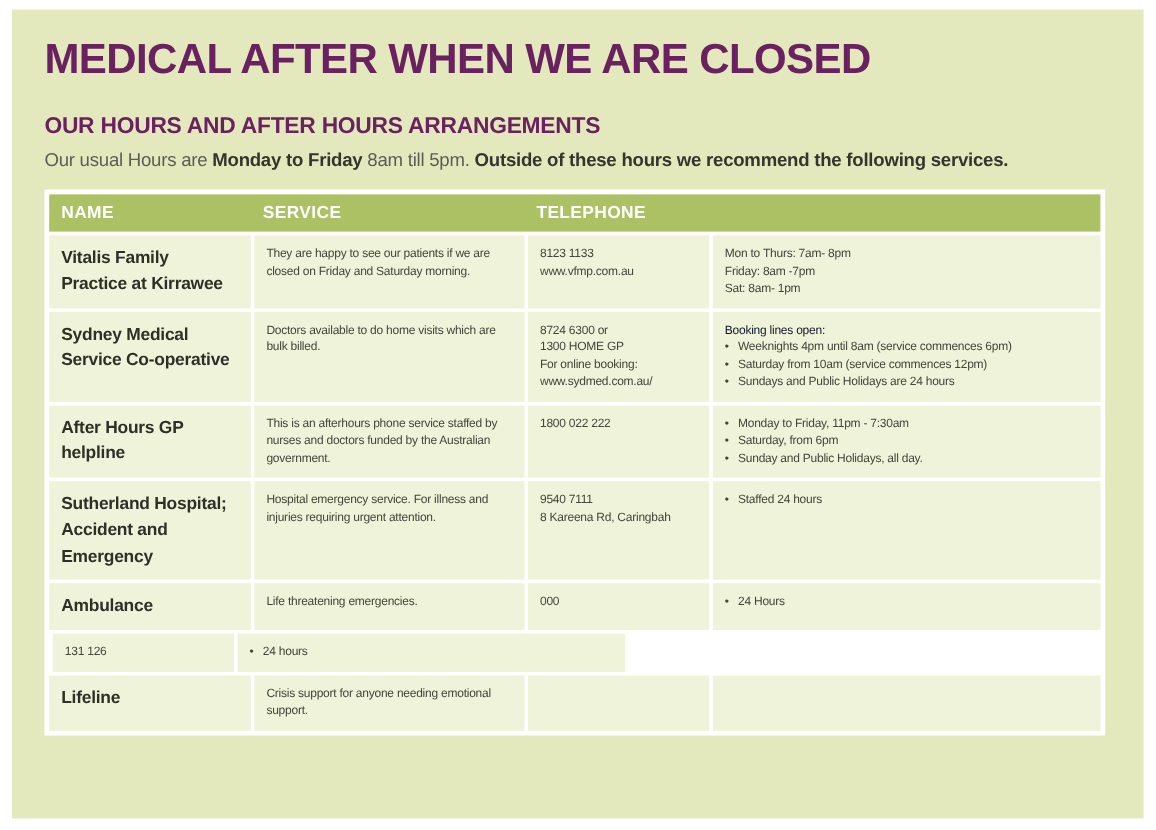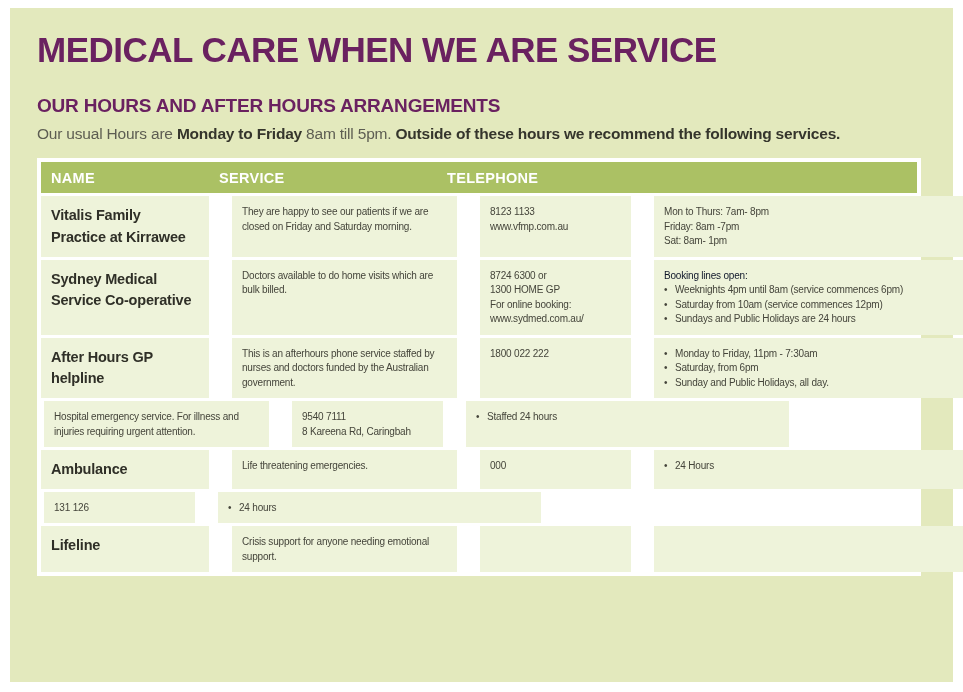--- a/index.html
+++ b/index.html
@@ -37,21 +37,21 @@
   
   .services-table{
     margin-top:15px;
     background:#ffffff;
     padding:4px;
     width:884px;
     box-sizing:border-box;
   }
   .trow{display:flex;}
   .thead{background:var(--band,#abc164);}
-  .tbody .trow{margin-top:3px;gap:20px;}
+  .tbody .trow{margin-top:3px;}
   .cell{box-sizing:border-box;flex:0 0 auto;}
   .c0{width:168px;}
   .c1{width:225px;margin-left:3px;}
   .c2{width:151px;margin-left:3px;}
   .c3{width:323px;margin-left:3px;}
   .thead .cell{margin-left:0;padding:7px 10px 6px 10px;}
   .thead .c1{width:228px;} .thead .c2{width:154px;} .thead .c3{width:326px;}
   .th-label{
     font-size:14.5px;font-weight:bold;color:#ffffff;letter-spacing:0.3px;
   }
@@ -71,21 +71,21 @@
   }
   .line{white-space:nowrap;}
   .hline{display:flex;}
   .hline .bullet{width:11px;flex:0 0 auto;}
   .hline.bold{font-weight:normal;color:#0f172a;}
 </style>
 </head>
 <body>
 
 <div class="page">
-  <h1 class="page-title">MEDICAL CARE WHEN WE ARE SERVICE</h1>
+  <h1 class="page-title">MEDICAL AFTER WHEN WE ARE CLOSED</h1>
   <h2 class="section-heading">OUR HOURS AND AFTER HOURS ARRANGEMENTS</h2>
   <p class="intro"><span>Our usual Hours are </span><span class="b">Monday to Friday</span><span> 8am till 5pm. </span><span class="b">Outside of these hours we recommend the following services.</span></p>
 
   <div class="services-table">
     <div class="trow thead">
         <div class="cell c0"><span class="th-label">NAME</span></div>
         <div class="cell c1"><span class="th-label">SERVICE</span></div>
         <div class="cell c2"><span class="th-label">TELEPHONE</span></div>
       </div>
     <div class="tbody">
@@ -150,20 +150,21 @@
               <span class="bullet">•</span>
               <span>Saturday, from 6pm</span>
             </div>
             <div class="hline">
               <span class="bullet">•</span>
               <span>Sunday and Public Holidays, all day.</span>
             </div>
           </div>
         </div>
         <div class="trow">
+          <div class="cell c0 name">Sutherland Hospital; Accident and Emergency</div>
           <div class="cell c1">Hospital emergency service. For illness and injuries requiring urgent attention.</div>
           <div class="cell c2">
             <div class="line">9540 7111</div>
             <div class="line">8 Kareena Rd, Caringbah</div>
           </div>
           <div class="cell c3">
             <div class="hline">
               <span class="bullet">•</span>
               <span>Staffed 24 hours</span>
             </div>

